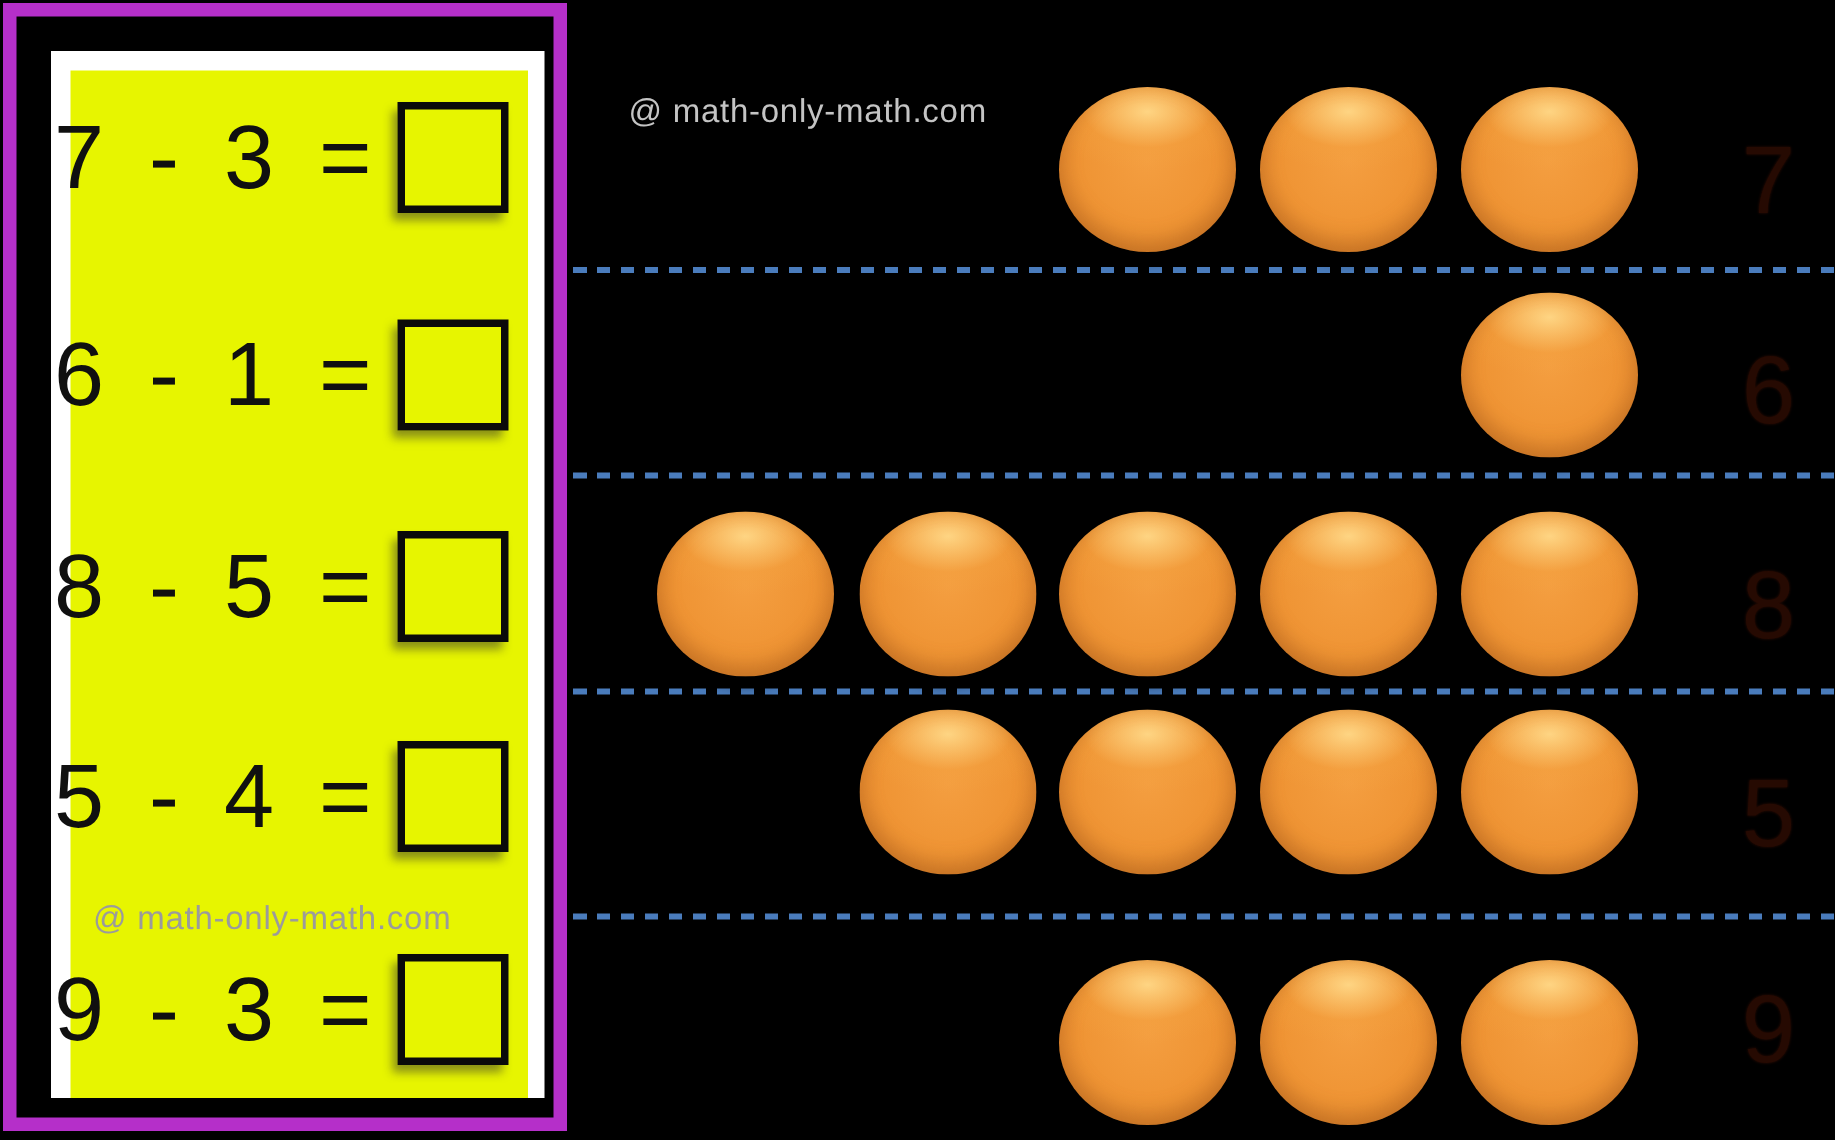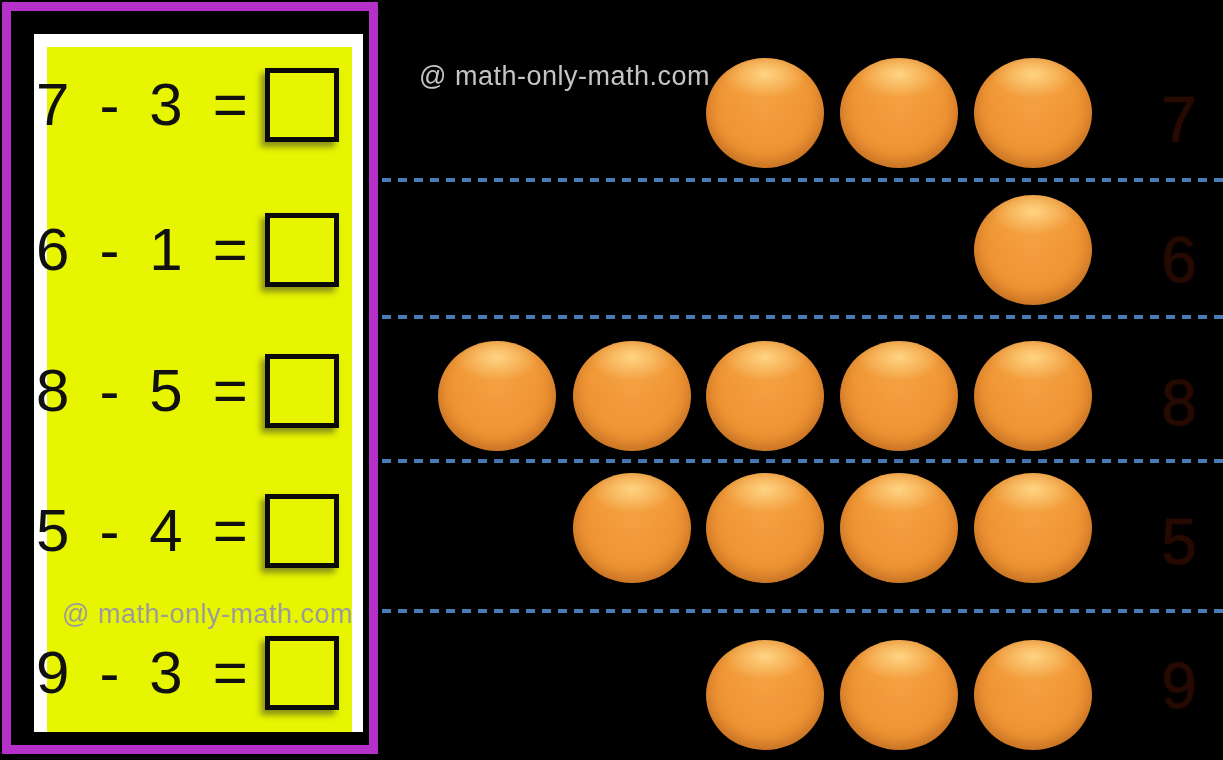--- a/index.html
+++ b/index.html
@@ -27,21 +27,21 @@
     display:flex;align-items:center;gap:30px;
     font-size:60px;line-height:70px;color:var(--eq-text,#101010);
   }
   .eq-char{display:block;}
   .answer-box{
     position:absolute;left:265px;width:64px;height:64px;
     border:5px solid #0a0a0a;background:var(--panel-card,#e7f500);
     box-shadow:-4px 5px 6px rgba(45,45,45,.5);
     font-size:46px;line-height:64px;text-align:center;color:#101010;
   }
-  .wm{white-space:nowrap;letter-spacing:.5px;font-size:27px;}
+  .wm{white-space:nowrap;letter-spacing:.5px;font-size:22px;}
   .wm-card{position:absolute;left:62px;top:599px;color:var(--wm-card,#9b9b9b);}
   .wm-board{position:absolute;left:419px;top:61px;color:var(--wm-board,#c4c4c4);}
   
   .divider{
     position:absolute;left:382px;width:841px;height:4px;
     background:repeating-linear-gradient(90deg,
       var(--divider,#4a7cbc) 0 9px, transparent 9px 16px);
   }
   .counter{
     position:absolute;width:118px;height:110px;border-radius:50%;

